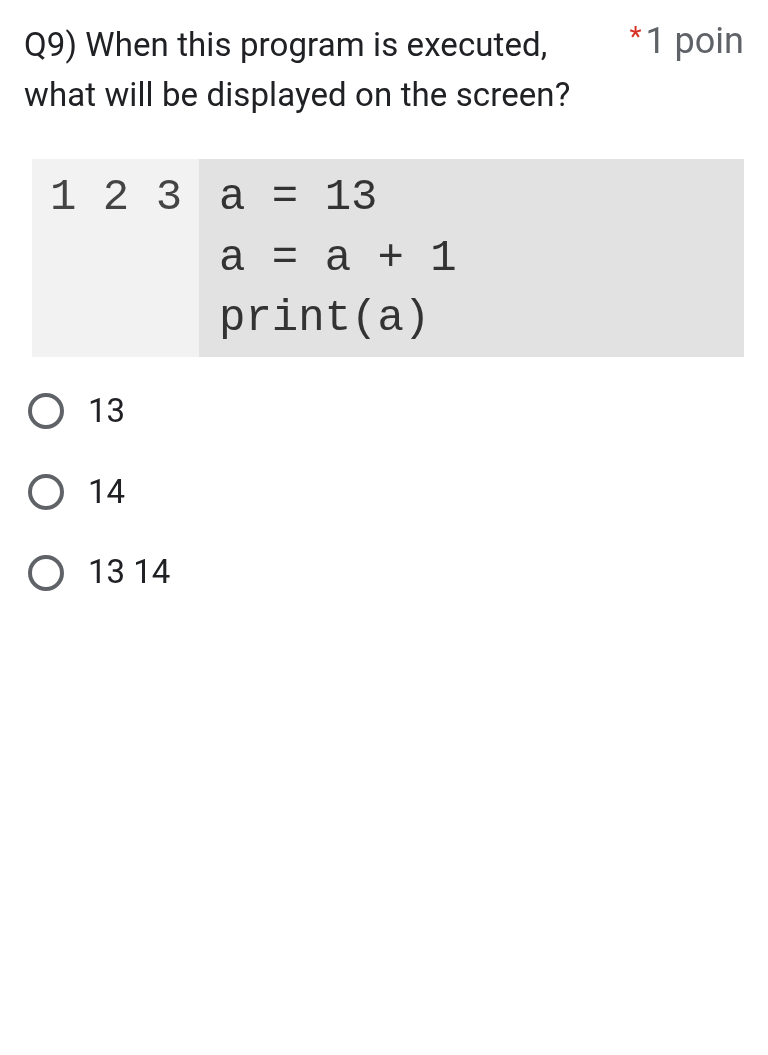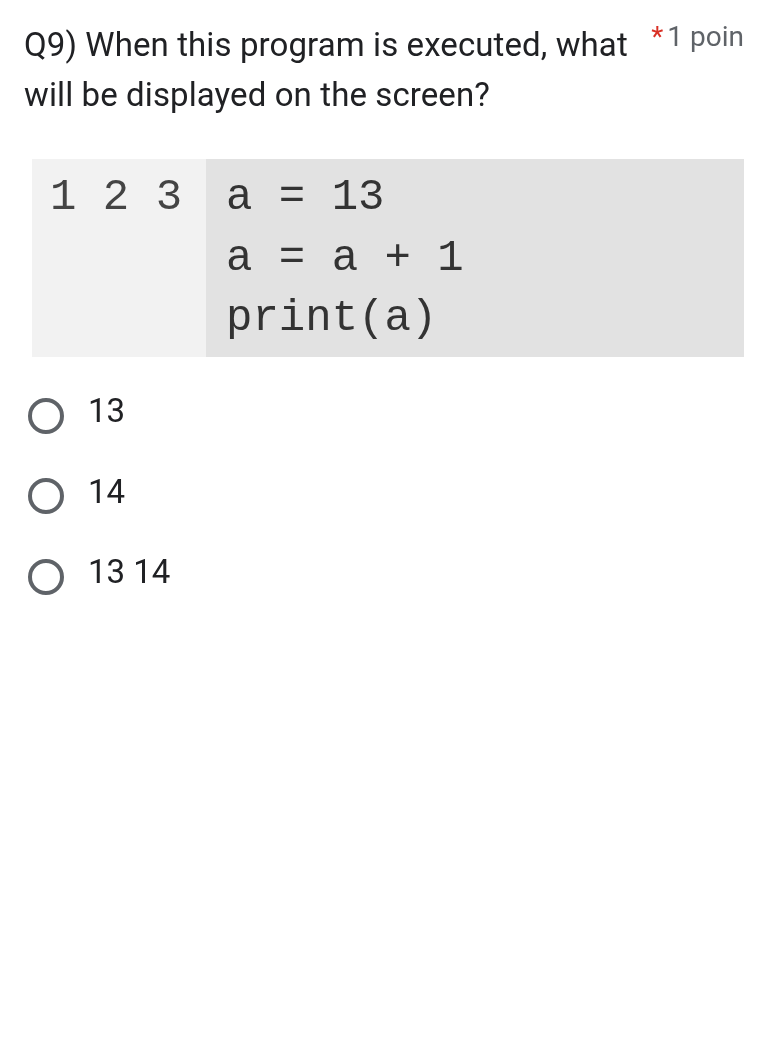--- a/index.html
+++ b/index.html
@@ -28,51 +28,51 @@
       flex: 1;
       padding-right: 20px;
       letter-spacing: 0.1px;
     }
     .required-asterisk {
       color: #d93025;
       font-size: 28px;
       vertical-align: top;
     }
     .points {
-      font-size: 28px;
+      font-size: 36px;
       color: #5f6368;
       white-space: nowrap;
       margin-top: 2px;
     }
     .code-block {
       display: flex;
       margin: 0 0 32px 8px;
       font-family: 'Courier New', Courier, monospace;
       font-size: 44px;
       line-height: 1.38;
     }
     .line-numbers {
       background: #f2f2f2;
       color: #444;
-      padding: 8px 24px 8px 18px;
+      padding: 8px 17px 8px 18px;
       text-align: right;
     }
     .code-content {
       background: #e2e2e2;
       color: #333;
       padding: 8px 37px 8px 20px;
       flex: 1;
       white-space: pre;
     }
     .options {
       margin-top: 24px;
     }
     .option {
       display: flex;
-      align-items: flex-end;
+      align-items: center;
       margin-bottom: 36px;
       cursor: pointer;
     }
     .option:last-child {
       margin-bottom: 0;
     }
     .radio-circle {
       width: 36px;
       height: 36px;
       border: 4px solid #5f6368;

